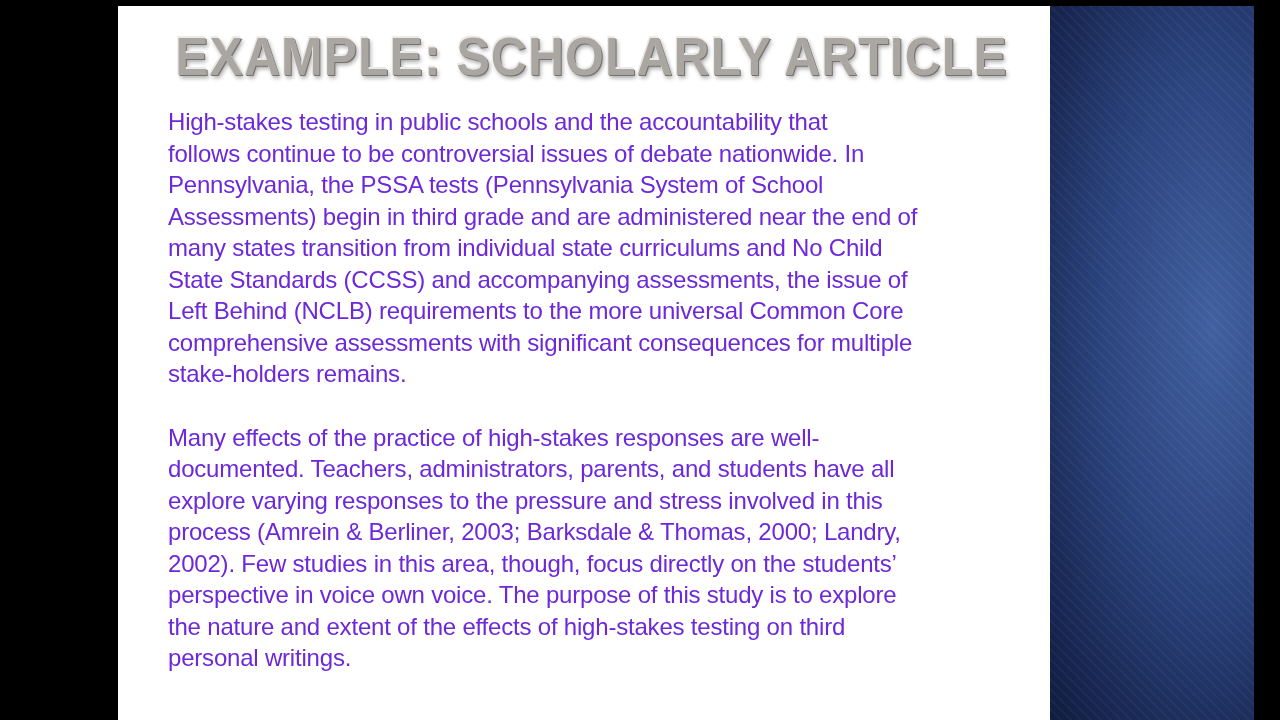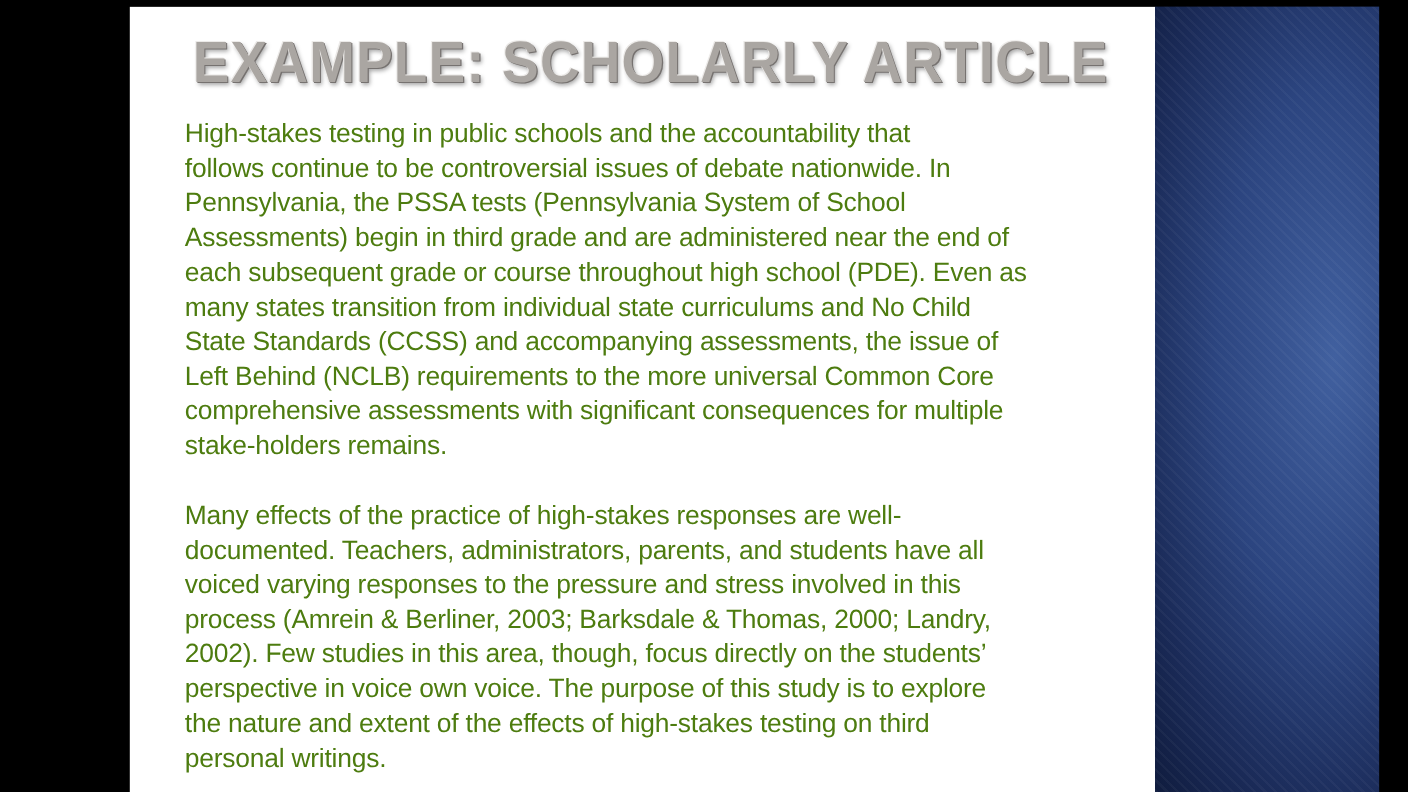--- a/index.html
+++ b/index.html
@@ -64,21 +64,21 @@
   }
 
   .para {
     margin: 0 0 32px 0;
   }
 
   .line {
     font-size: 24px;
     line-height: 31.5px;
     letter-spacing: -0.2px;
-    color: #4d7c0f;
+    color: #6d28d9;
     white-space: pre;
   }
 
   
   .side-panel {
     position: absolute;
     left: 1050px;
     top: 0;
     width: 204px;
     height: 720px;
@@ -112,32 +112,31 @@
 
   <div class="slide">
     <h1 class="title">EXAMPLE: SCHOLARLY ARTICLE</h1>
 
     <div class="body-text">
       <div class="para">
           <div class="line">High-stakes testing in public schools and the accountability that</div>
           <div class="line">follows continue to be controversial issues of debate nationwide. In</div>
           <div class="line">Pennsylvania, the PSSA tests (Pennsylvania System of School</div>
           <div class="line">Assessments) begin in third grade and are administered near the end of</div>
-          <div class="line">each subsequent grade or course throughout high school (PDE). Even as</div>
           <div class="line">many states transition from individual state curriculums and No Child</div>
           <div class="line">State Standards (CCSS) and accompanying assessments, the issue of</div>
           <div class="line">Left Behind (NCLB) requirements to the more universal Common Core</div>
           <div class="line">comprehensive assessments with significant consequences for multiple</div>
           <div class="line">stake-holders remains.</div>
         </div>
 
       <div class="para">
           <div class="line">Many effects of the practice of high-stakes responses are well-</div>
           <div class="line">documented. Teachers, administrators, parents, and students have all</div>
-          <div class="line">voiced varying responses to the pressure and stress involved in this</div>
+          <div class="line">explore varying responses to the pressure and stress involved in this</div>
           <div class="line">process (Amrein &amp; Berliner, 2003; Barksdale &amp; Thomas, 2000; Landry,</div>
           <div class="line">2002). Few studies in this area, though, focus directly on the students’</div>
           <div class="line">perspective in voice own voice. The purpose of this study is to explore</div>
           <div class="line">the nature and extent of the effects of high-stakes testing on third</div>
           <div class="line">personal writings.</div>
         </div>
     </div>
   </div>
 
   <div class="side-panel"></div>

